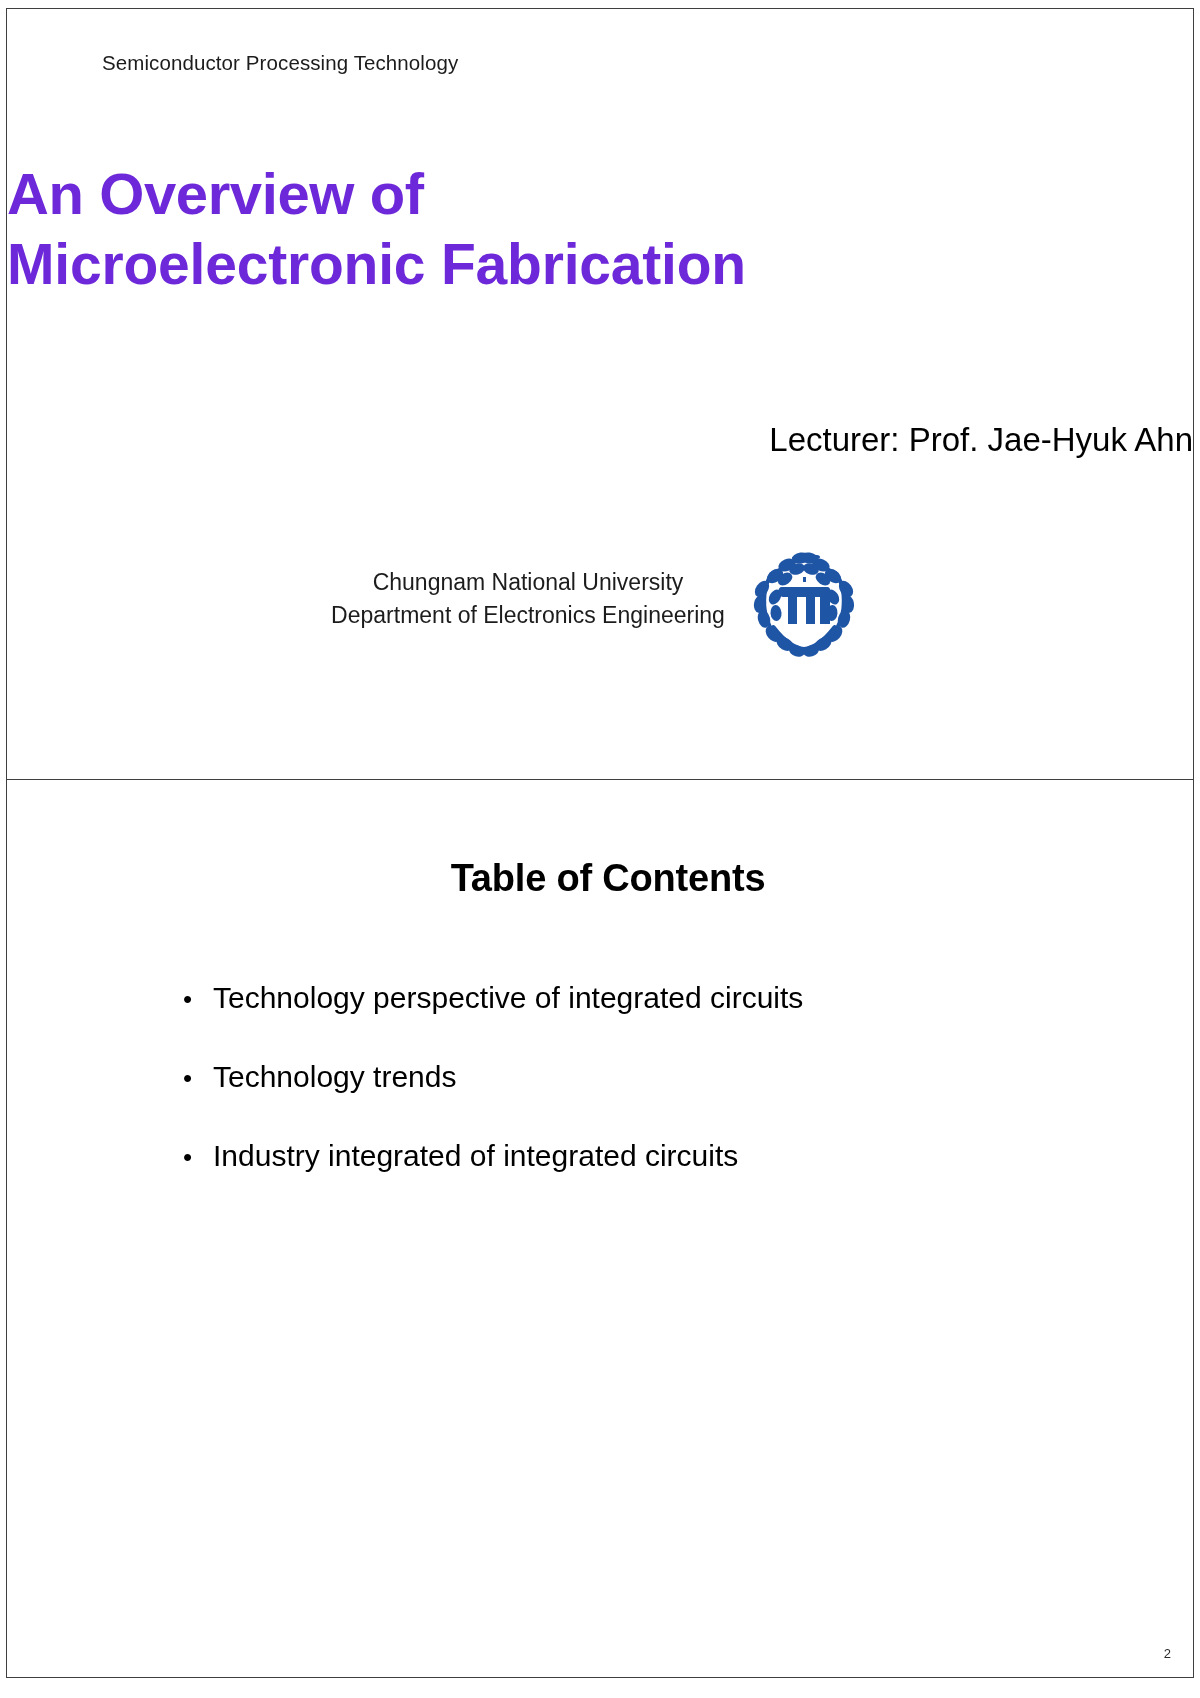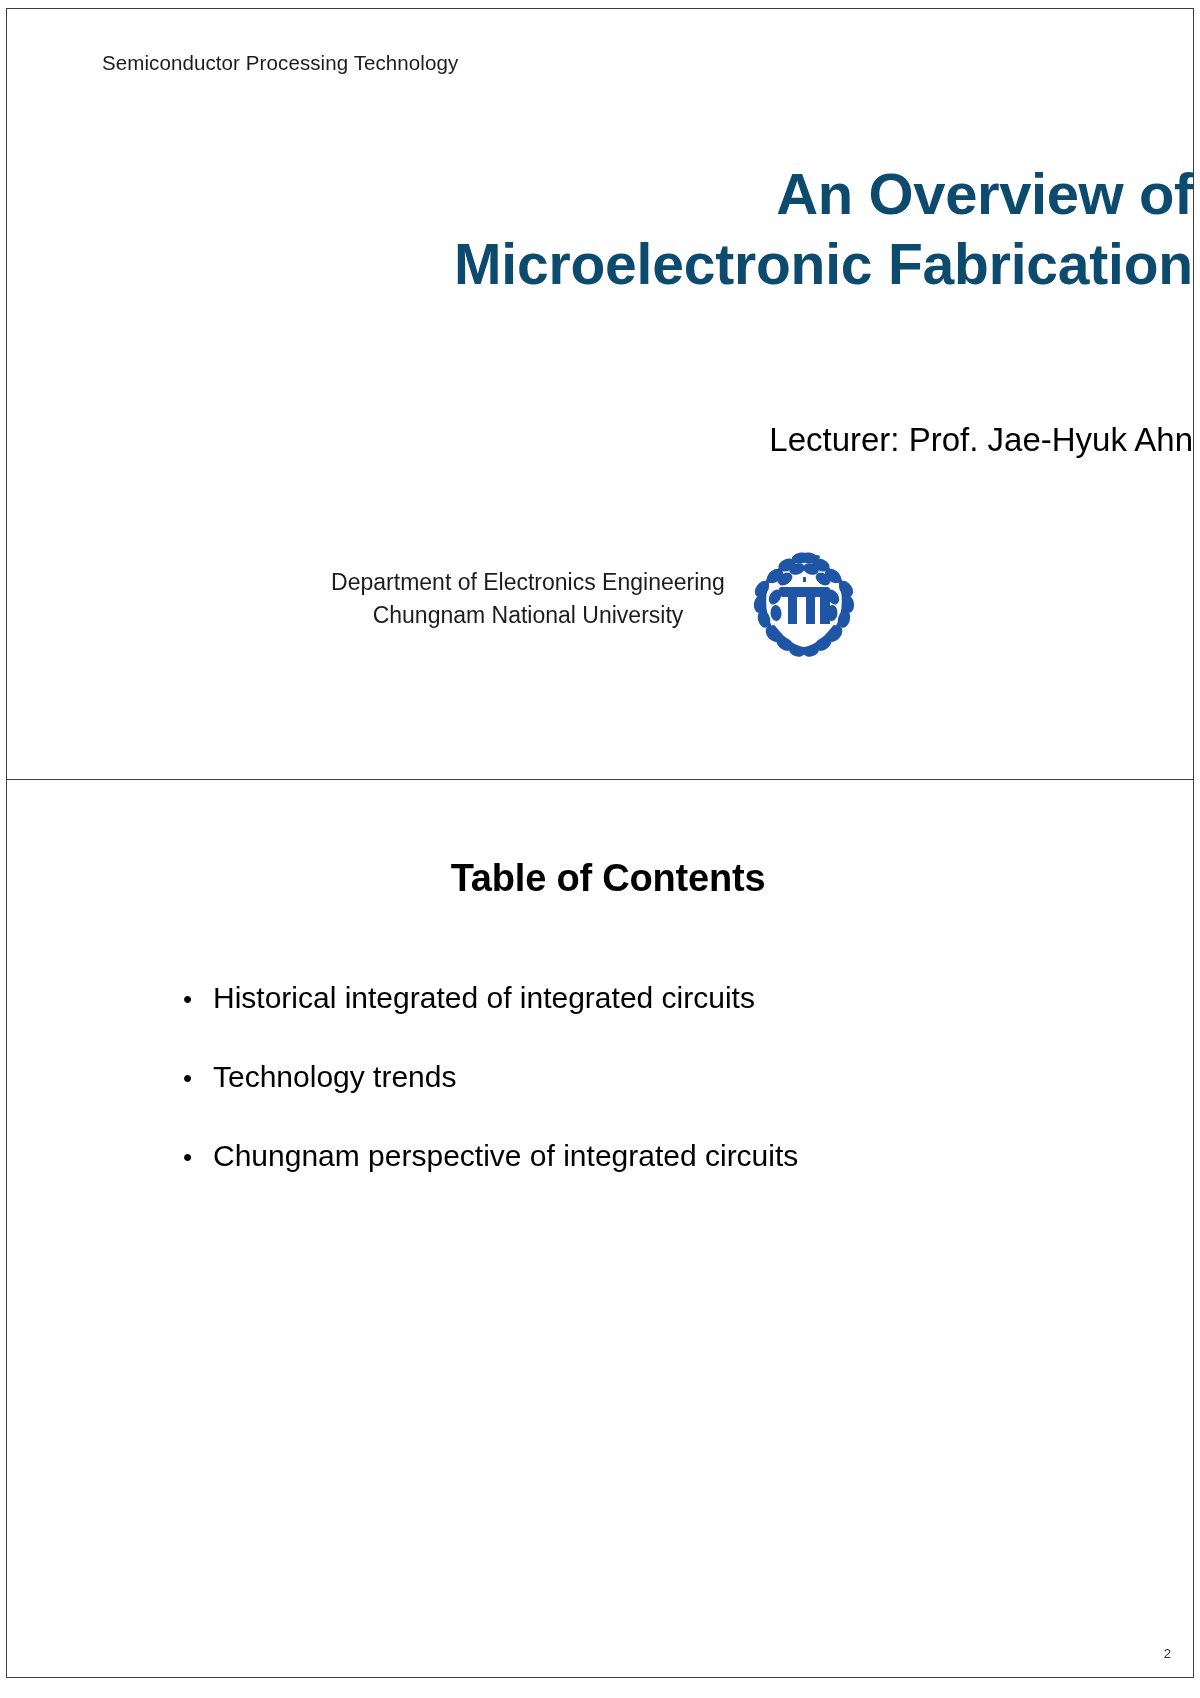--- a/index.html
+++ b/index.html
@@ -51,27 +51,27 @@
     letter-spacing: 0.1px;
     color: #1c1c1c;
     white-space: nowrap;
   }
 
   .main-title {
     position: absolute;
     top: 150px;
     left: 0;
     width: 100%;
-    text-align: right;
+    text-align: left;
     font-family: "Liberation Sans Narrow", "Liberation Sans", sans-serif;
     font-weight: bold;
     font-size: 58px;
     line-height: 1.22;
     letter-spacing: -0.4px;
-    color: #0c4a6e;
+    color: #6d28d9;
   }
   .main-title .line {
     display: block;
   }
   .main-title .line2 {
     font-size: 57px;
     letter-spacing: -0.2px;
   }
 
   .lecturer {
@@ -169,22 +169,22 @@
 
     <div class="main-title">
       <span class="line line1">An Overview of</span>
       <span class="line line2">Microelectronic Fabrication</span>
     </div>
 
     <div class="lecturer">Lecturer: Prof. Jae-Hyuk Ahn</div>
 
     <div class="affiliation-row">
       <div class="affiliation">
+        <span class="aff-line">Chungnam National University</span>
         <span class="aff-line">Department of Electronics Engineering</span>
-        <span class="aff-line">Chungnam National University</span>
       </div>
 
       <div class="logo">
         <svg viewBox="0 0 130 130" xmlns="http://www.w3.org/2000/svg" aria-hidden="true">
           <g fill="#1f55a5">
 
             <g id="wreath">
 
               <path d="M30 40 C20 58 20 78 31 96 C33 99 36 98 34 94 C25 78 25 58 33 42 C35 38 32 36 30 40 Z"></path>
 
@@ -239,31 +239,31 @@
   </div>
 
   <div class="slide slide-toc">
 
     <div class="toc-title">Table of Contents</div>
 
     <div class="toc-list">
 
       <div class="toc-item">
         <span class="toc-bullet">•</span>
-        <span class="toc-text">Historical integrated of integrated circuits</span>
+        <span class="toc-text">Technology perspective of integrated circuits</span>
       </div>
 
       <div class="toc-item">
         <span class="toc-bullet">•</span>
         <span class="toc-text">Technology trends</span>
       </div>
 
       <div class="toc-item">
         <span class="toc-bullet">•</span>
-        <span class="toc-text">Chungnam perspective of integrated circuits</span>
+        <span class="toc-text">Industry integrated of integrated circuits</span>
       </div>
 
     </div>
 
     <div class="page-number">2</div>
 
   </div>
 
 </div>
 

